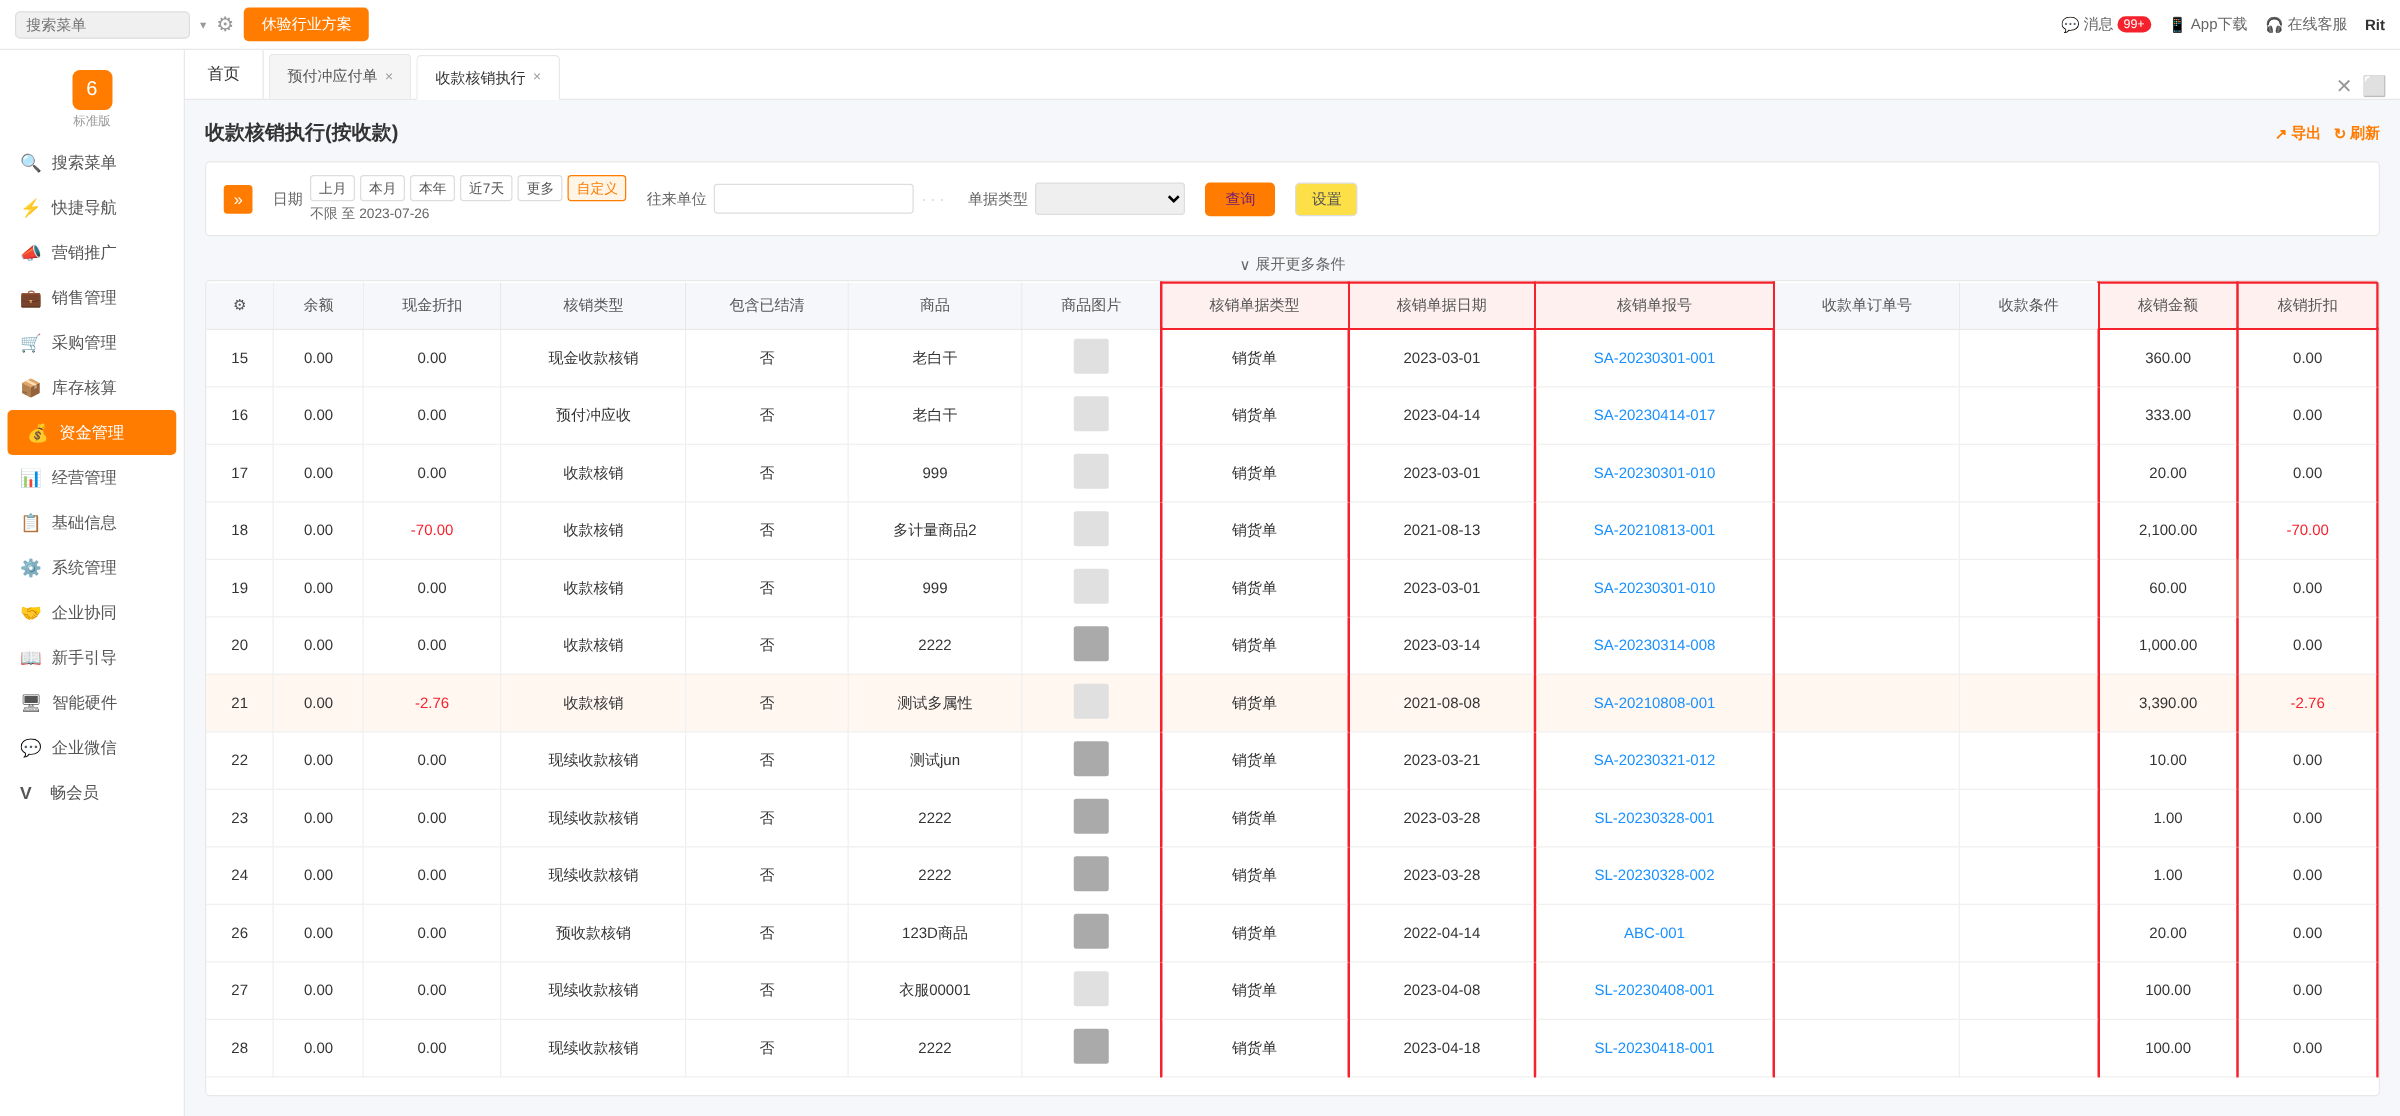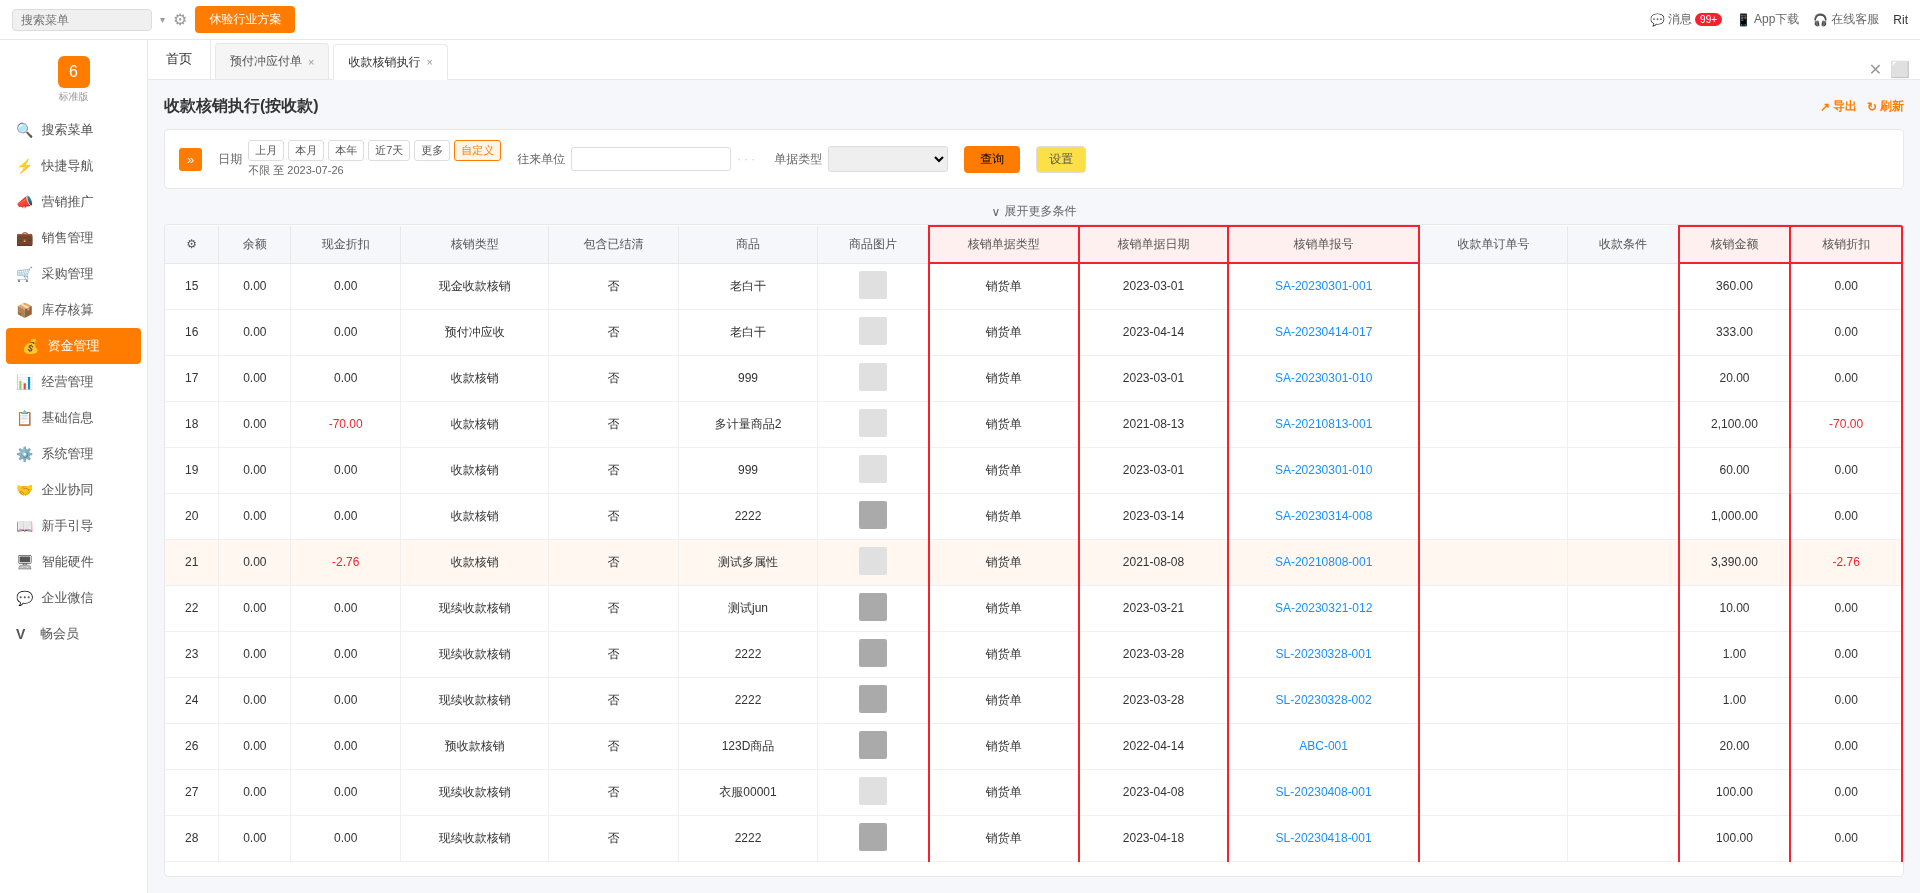--- a/index.html
+++ b/index.html
@@ -135,21 +135,21 @@
     .filter-group { display: flex; align-items: center; gap: 6px; font-size: 12px; }
     .filter-label { color: #666; white-space: nowrap; }
     .filter-date-range { display: flex; flex-direction: column; gap: 2px; }
     .date-btns { display: flex; gap: 4px; }
     .date-btn { padding: 2px 6px; border: 1px solid #ddd; border-radius: 3px; cursor: pointer; color: #555; background: #fff; font-size: 11px; }
     .date-btn.custom { background: #fff5e6; border-color: #ff7c00; color: #ff7c00; }
     .date-sub { color: #666; font-size: 11px; }
     .filter-input { border: 1px solid #ddd; border-radius: 3px; padding: 4px 8px; font-size: 12px; width: 160px; }
     .filter-dots { letter-spacing: 3px; color: #ccc; }
     .filter-select { border: 1px solid #ddd; border-radius: 3px; padding: 4px 8px; font-size: 12px; width: 120px; }
-    .btn-query { background: #ff7c00; color: #000000; border: none; border-radius: 4px; padding: 5px 16px; cursor: pointer; font-size: 12px; }
+    .btn-query { background: #ff7c00; color: #701a75; border: none; border-radius: 4px; padding: 5px 16px; cursor: pointer; font-size: 12px; }
     .btn-setting { background: #fde047; color: #555; border: 1px solid #ddd; border-radius: 4px; padding: 4px 12px; cursor: pointer; font-size: 12px; }
     .expand-more { display: flex; align-items: center; gap: 4px; color: #666; font-size: 12px; cursor: pointer; margin: 4px 0; justify-content: center; }
 
     
     .table-wrapper { flex: 1; overflow: auto; background: #fff; border: 1px solid #e8e8e8; border-radius: 4px; }
     table { width: 100%; border-collapse: collapse; font-size: 12px; }
     thead tr { background: #f5f7fa; }
     th {
       padding: 9px 10px;
       text-align: center;
@@ -199,21 +199,21 @@
       <span class="badge-red">99+</span>
     </span>
     <span style="display:flex;align-items:center;gap:3px;">
       <span>📱</span>
       <span>App下载</span>
     </span>
     <span style="display:flex;align-items:center;gap:3px;">
       <span>🎧</span>
       <span>在线客服</span>
     </span>
-    <span style="color:#333;font-weight:400;">Rit</span>
+    <span style="color:#333;font-weight:700;">Rit</span>
   </div>
 </div>
 
 <div class="main-layout">
 
   <div class="sidebar">
     <div class="sidebar-logo">
       <div class="sidebar-logo-icon">6</div>
       <div class="sidebar-logo-text">标准版</div>
     </div>

